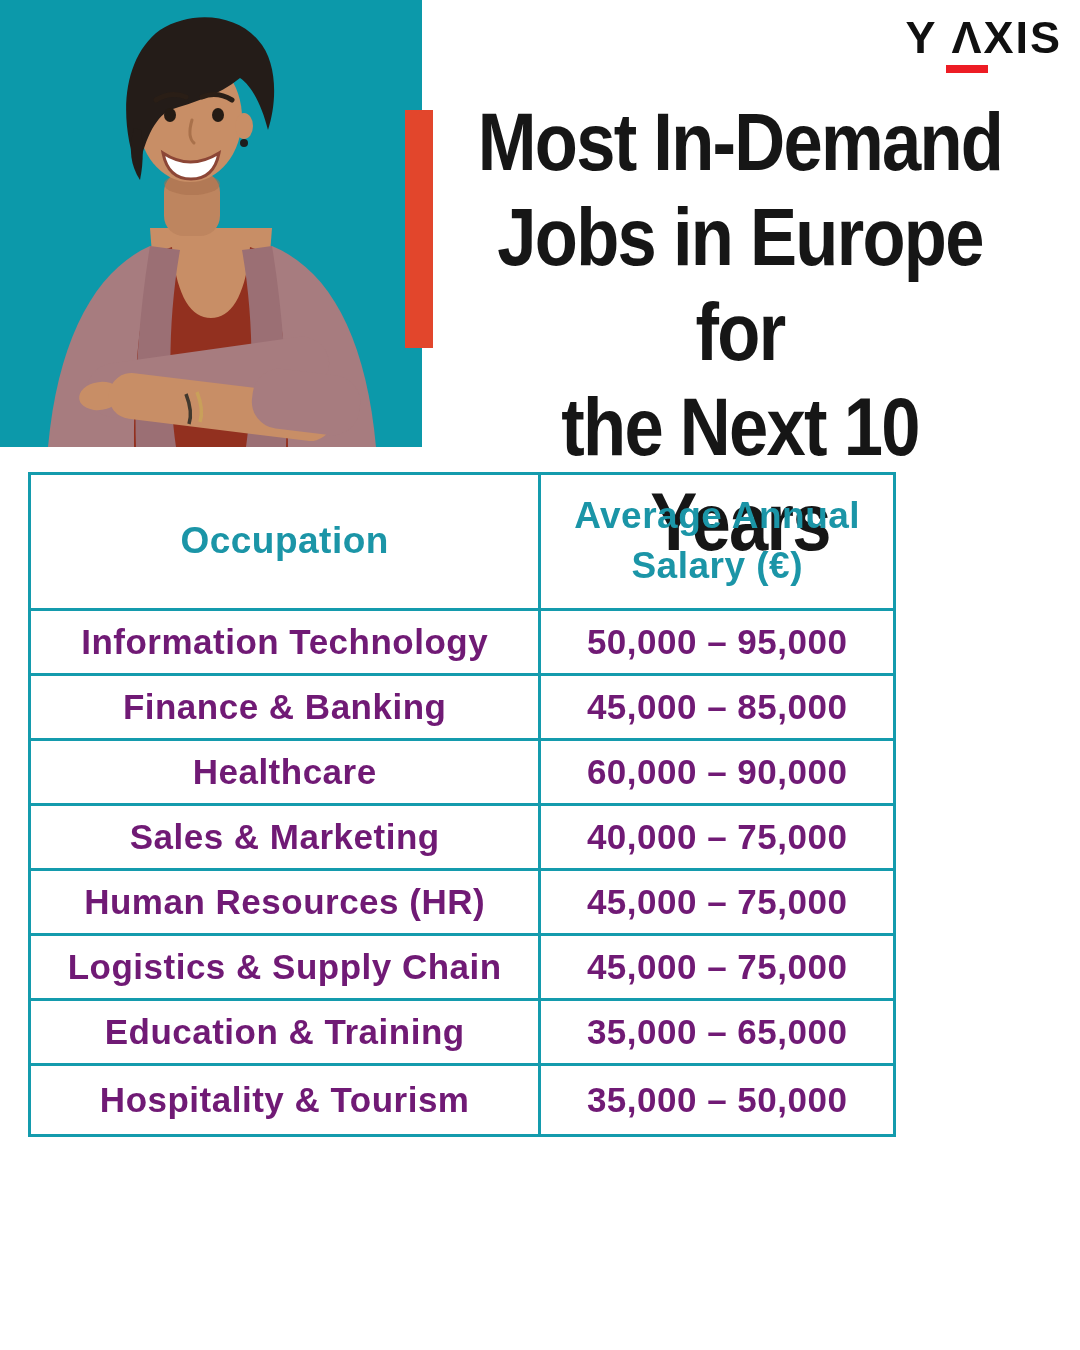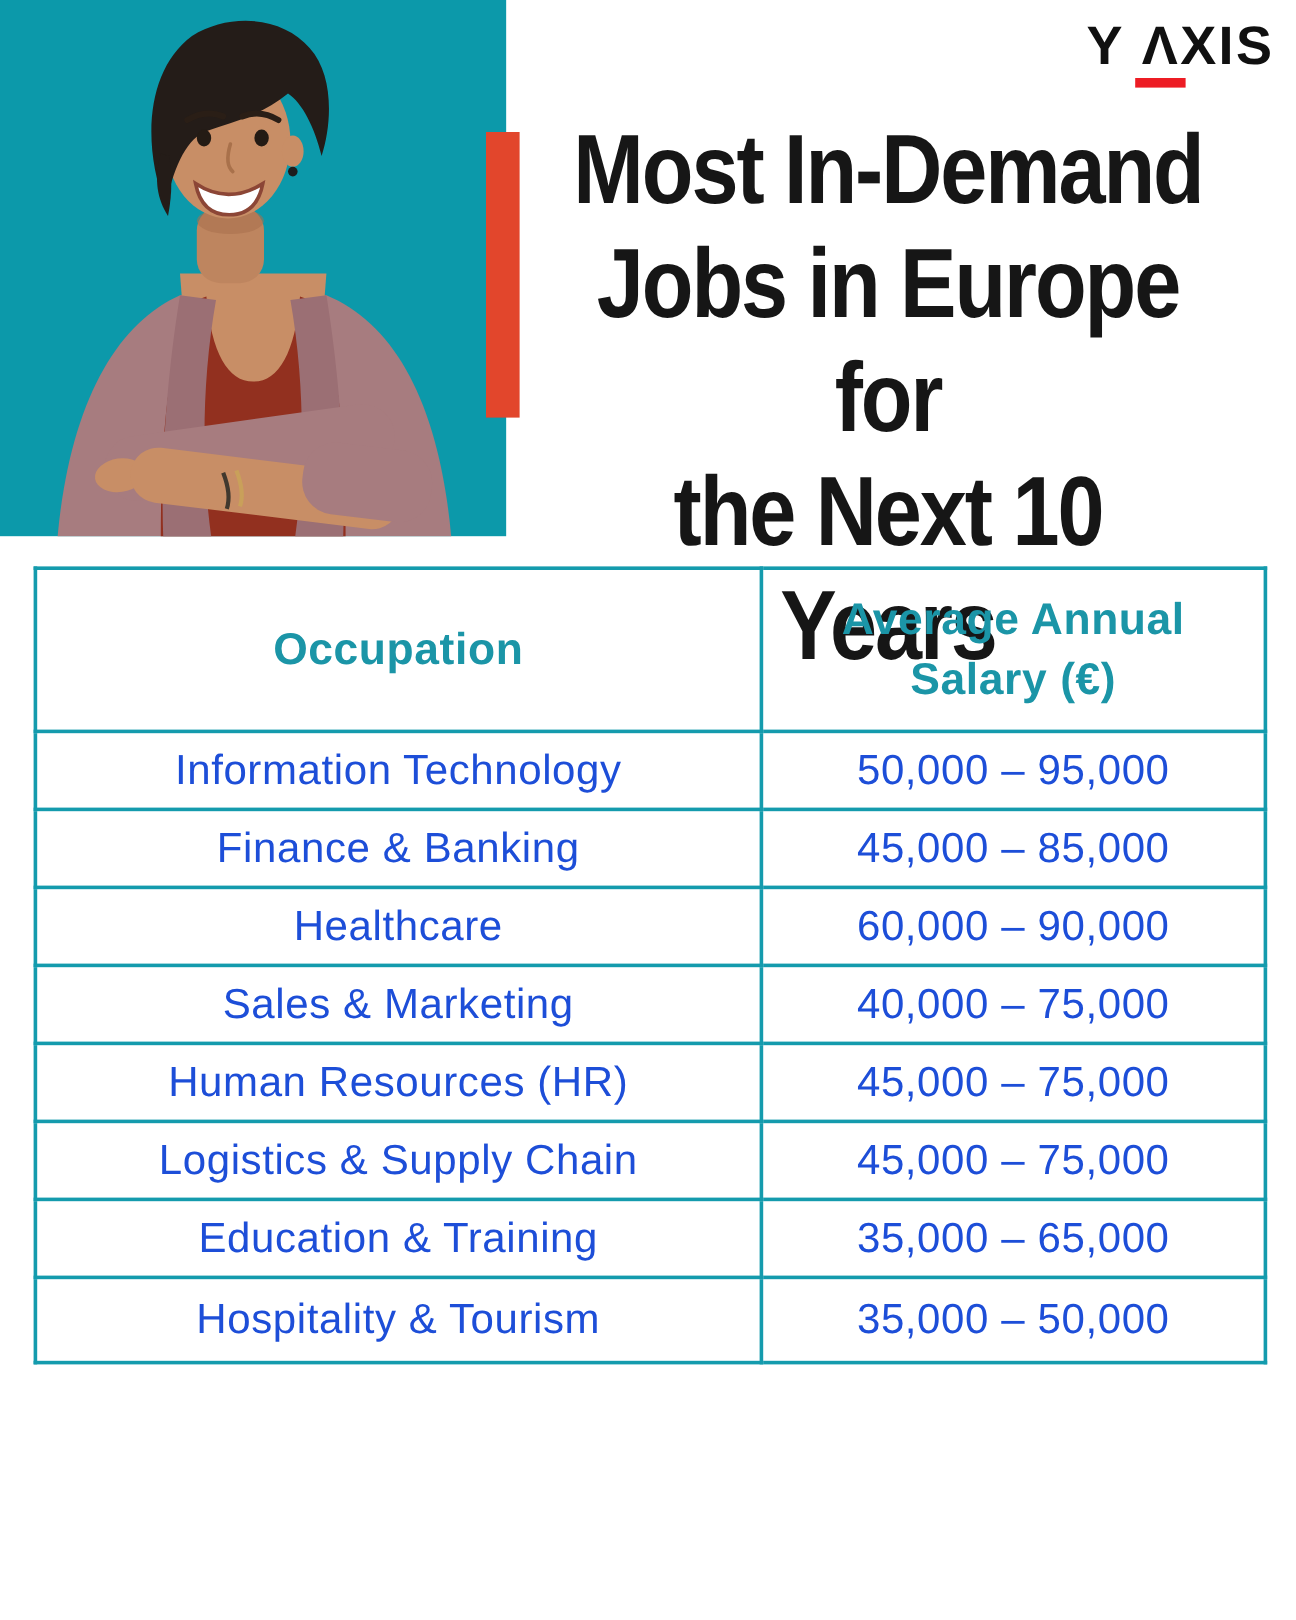--- a/index.html
+++ b/index.html
@@ -60,21 +60,21 @@
     position: absolute;
     left: -5px; right: -5px; bottom: -9px;
     height: 8px;
     background: #ED1C24;
   }
 
   
   .table-wrap {
     position: absolute;
     left: 28px; top: 472px;
-    width: 1028px;
+    width: 868px;
   }
   table.salary-table {
     width: 100%;
     border-collapse: collapse;
     table-layout: fixed;
   }
   .salary-table col.c-occ { width: 59%; }
   .salary-table col.c-sal { width: 41%; }
   .salary-table th, .salary-table td {
     border: 3px solid #149BAD;
@@ -85,24 +85,25 @@
   .salary-table th {
     font-size: 37px;
     font-weight: 700;
     color: #1B95A7;
     line-height: 1.36;
     padding: 16px 6px;
     letter-spacing: 0.5px;
   }
   .salary-table td {
     font-size: 35px;
-    color: #1d4ed8;
+    color: #701a75;
     height: 65px;
     letter-spacing: 0.5px;
     line-height: 1.3;
+    font-weight: bold;
   }
   .salary-table tr.row-tall td { height: 118px; }
   .salary-table tr.row-last td { height: 71px; }
 </style>
 </head>
 <body>
 
 <div class="canvas">
 
   <svg class="photo" viewBox="0 0 422 447" aria-hidden="true">

